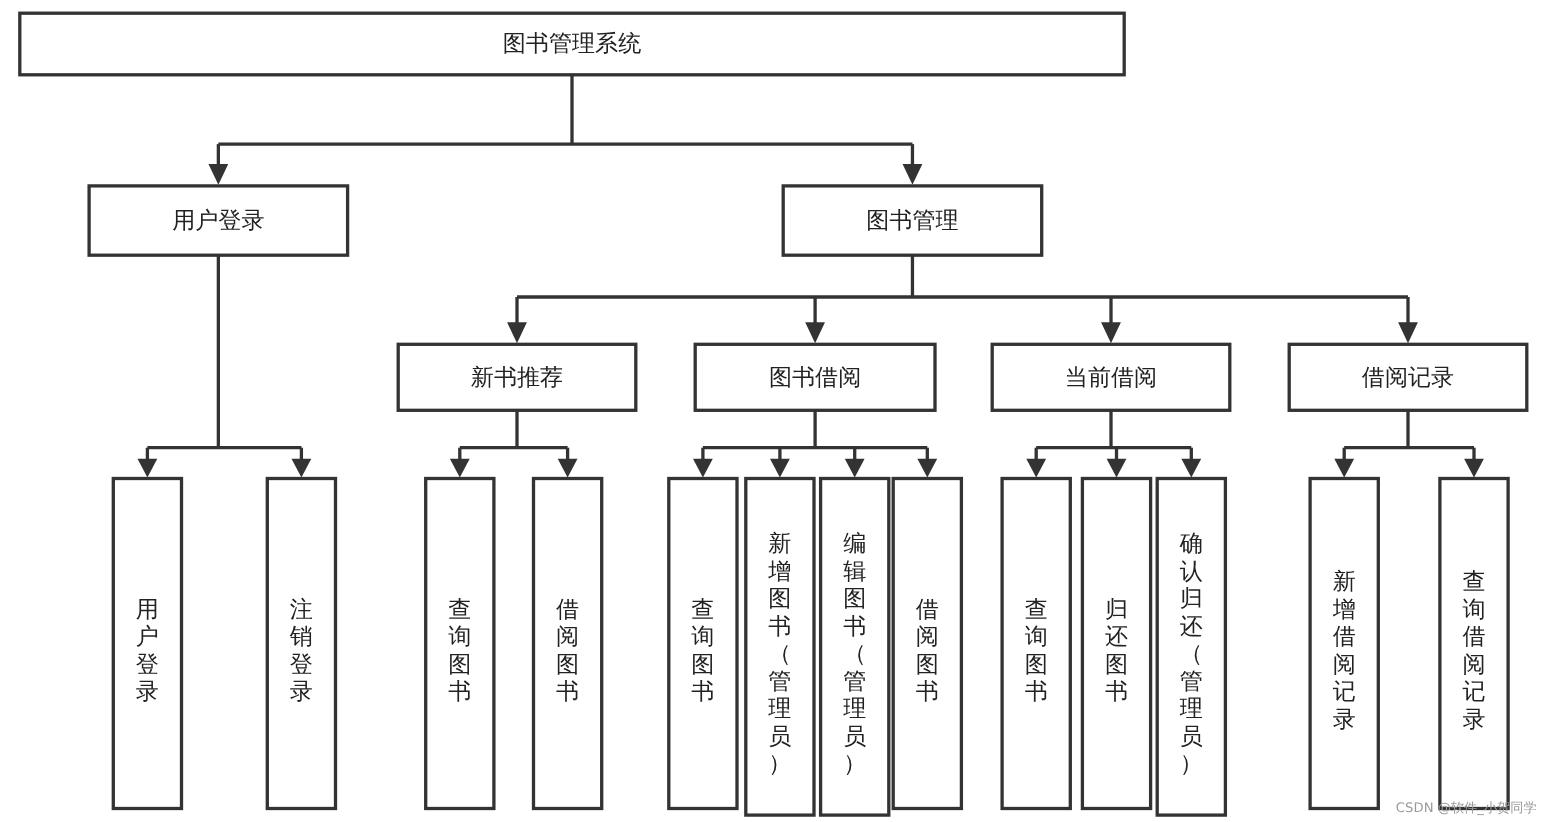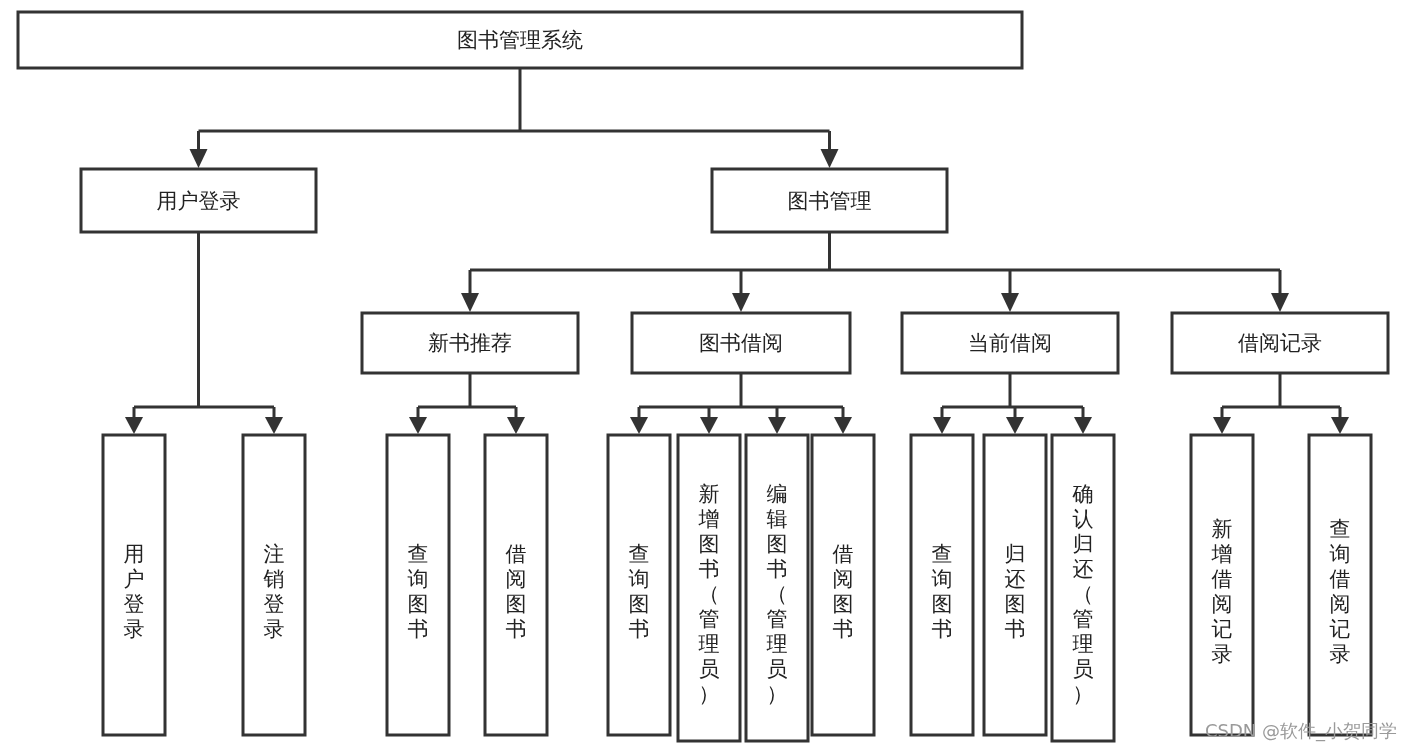--- a/index.html
+++ b/index.html
@@ -46,21 +46,21 @@
     font-size: 21px;
     fill: #222222;
     text-anchor: middle;
     dominant-baseline: middle;
   }
   .watermark {
     position: absolute;
     right: 8px;
     bottom: 4px;
     font-family: "DejaVu Sans", sans-serif;
-    font-size: 18px;
+    font-size: 12px;
     color: #9a9a9a;
     white-space: nowrap;
     pointer-events: none;
   }
 </style>
 </head>
 <body>
 
 <div id="diagram-root">
   <svg class="diagram" viewBox="0 0 1405 747" xmlns="http://www.w3.org/2000/svg">

